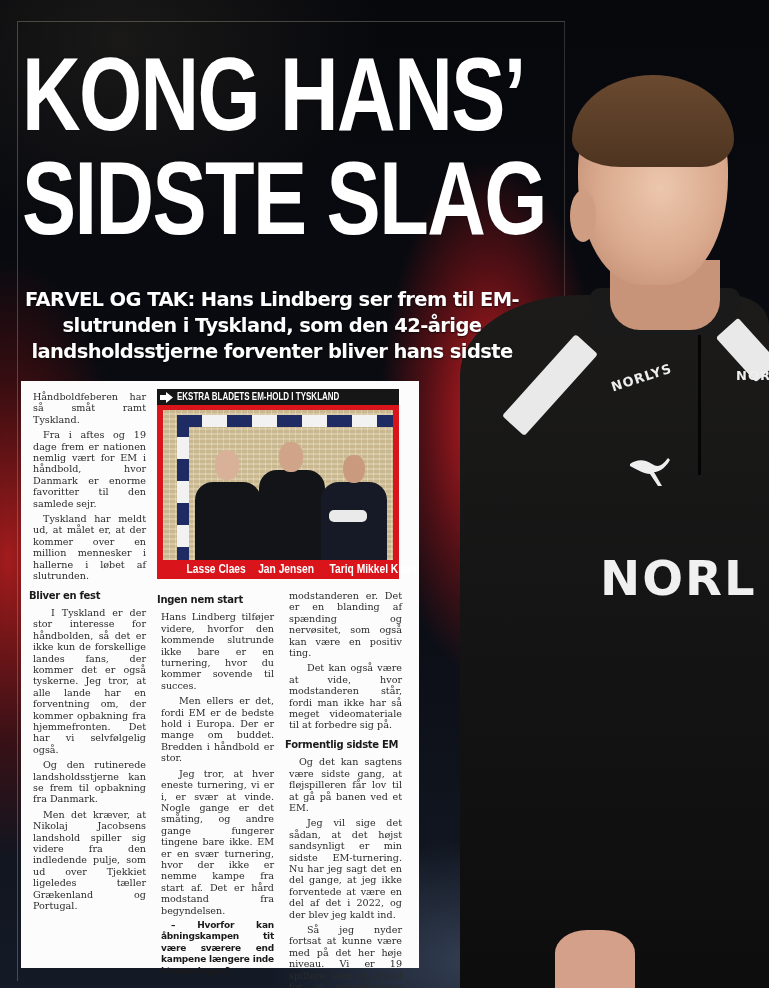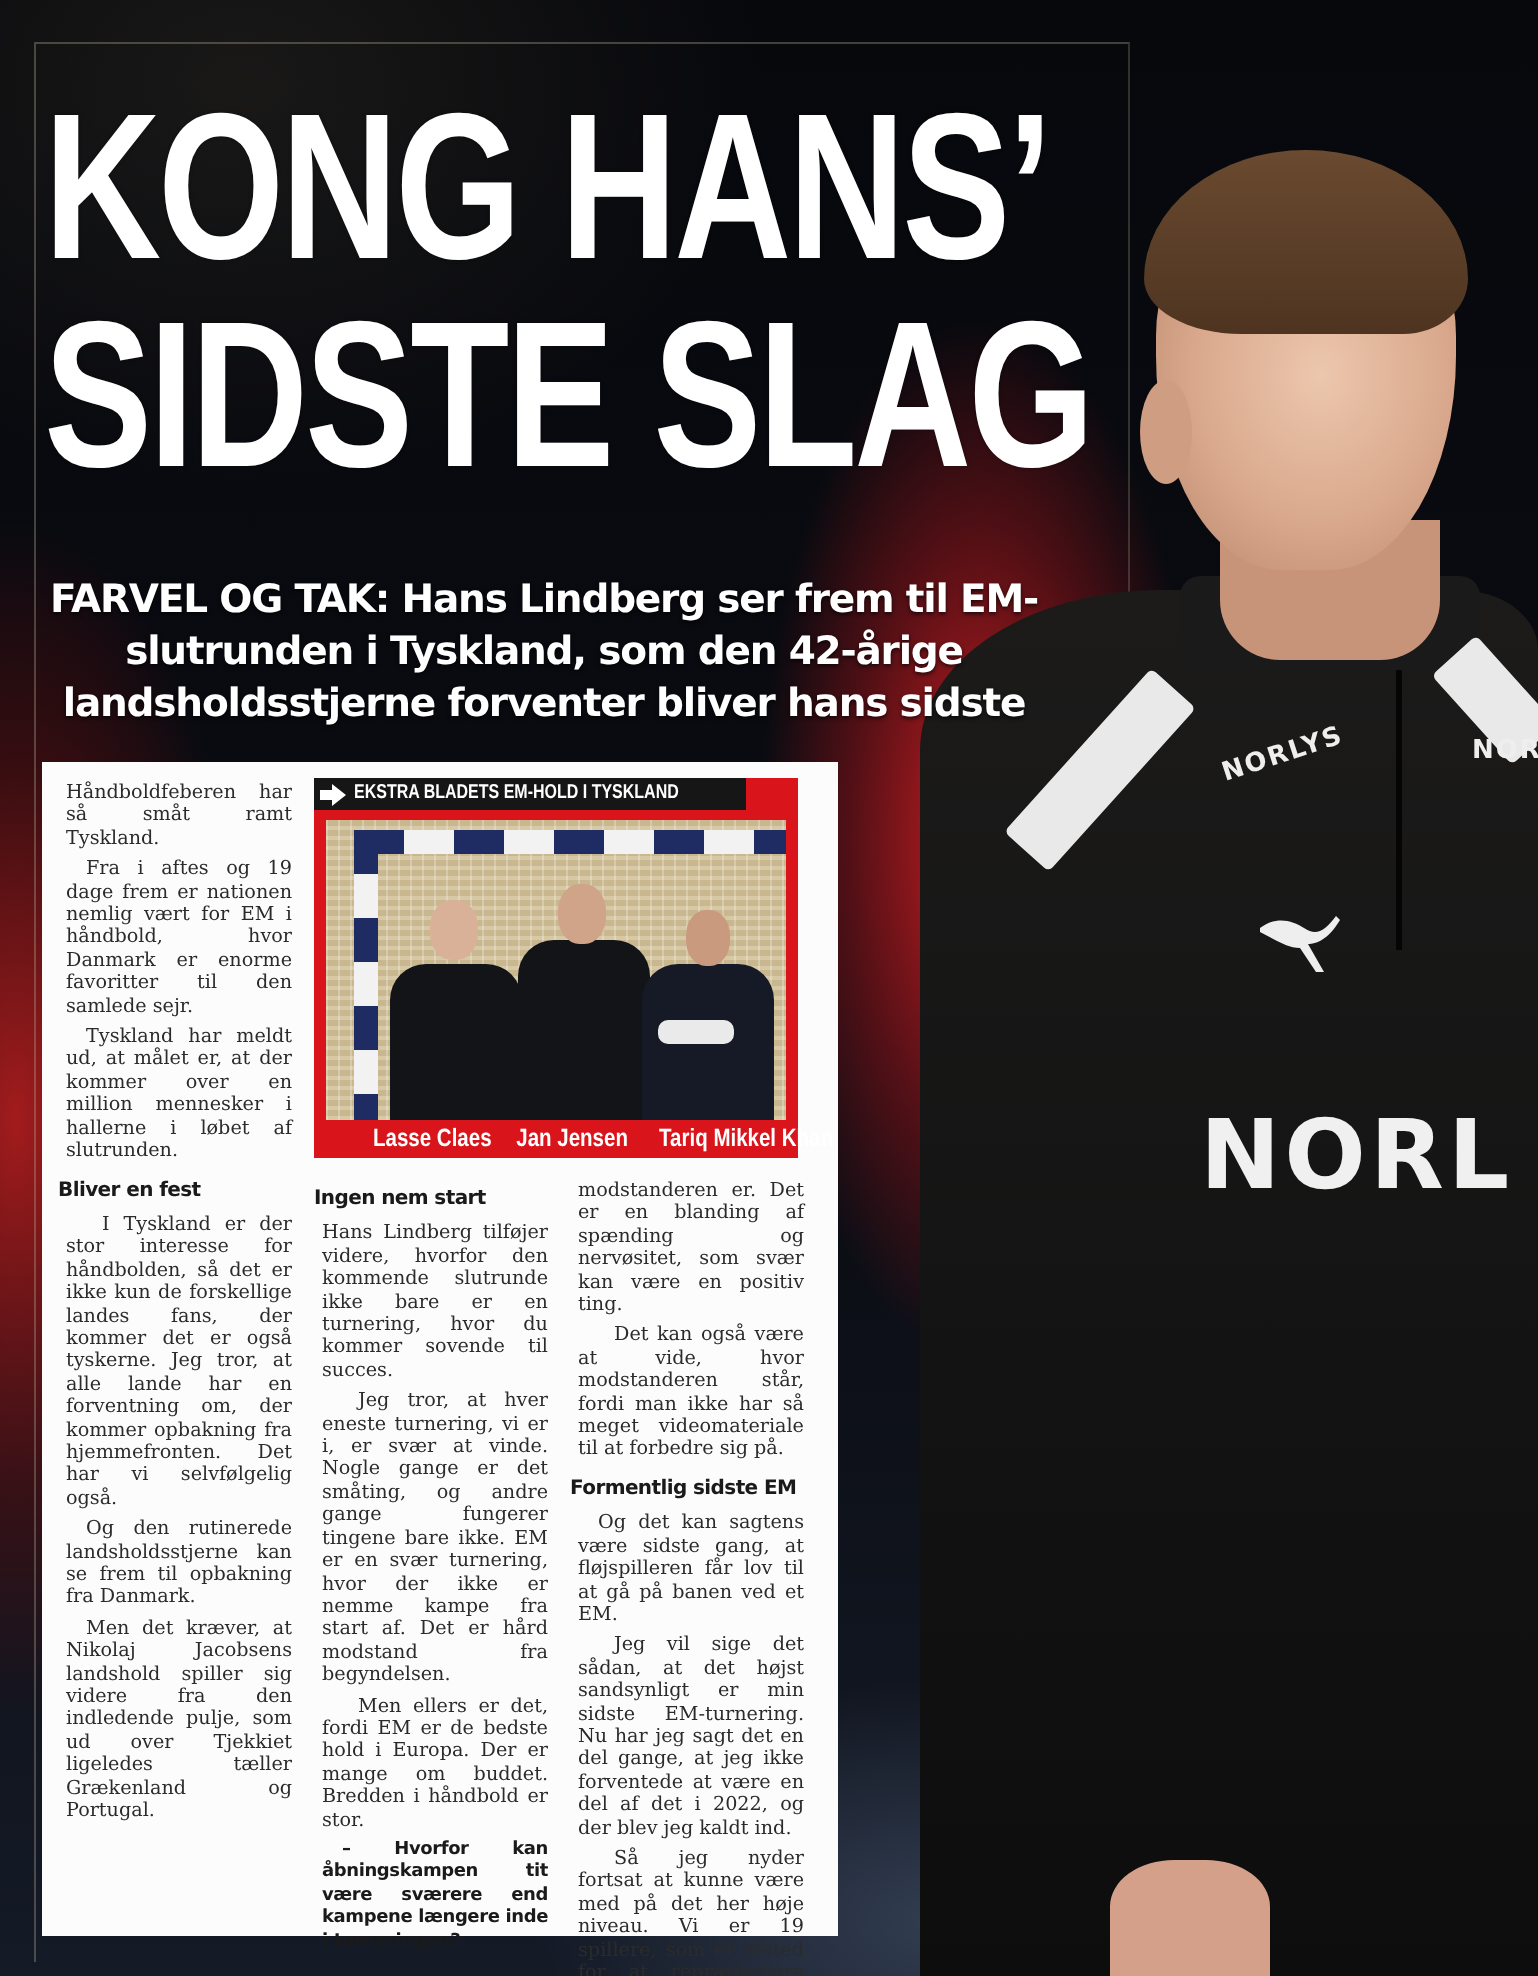--- a/index.html
+++ b/index.html
@@ -91,21 +91,21 @@
     font-family: "DejaVu Sans", sans-serif; font-weight: bold; font-size: 9px;
     color: #1a1a1a; text-indent: 10px; letter-spacing: -0.2px;
   }
 
   
   .teambox {
     position: absolute; left: 136px; top: 8px; width: 242px; height: 190px;
     background: #d9141b;
   }
   .teambox-header {
-    position: absolute; left: 0; top: 0; width: 216px; height: 16px; background: #161616;
+    position: absolute; left: 0; top: 0; width: 242px; height: 16px; background: #161616;
     display: flex; align-items: center; gap: 4px; padding-left: 3px;
   }
   .arrow-icon { width: 13px; height: 11px; display: inline-block; }
   .teambox-title {
     font-family: "Liberation Sans", sans-serif; font-weight: bold; color: #fff;
     font-size: 10px; letter-spacing: 0; transform: scaleX(0.8); transform-origin: left center;
     white-space: nowrap;
   }
   .team-photo {
     position: absolute; left: 6px; top: 21px; width: 230px; height: 150px; overflow: hidden;
@@ -210,28 +210,28 @@
     <div class="team-caption">
       <span>Lasse Claes</span>
       <span>Jan Jensen</span>
       <span>Tariq Mikkel Khan</span>
     </div>
   </div>
 
   <div class="col col2">
     <h3>Ingen nem start</h3>
     <p class="noindent">Hans Lindberg tilføjer videre, hvorfor den kommende slutrunde ikke bare er en turnering, hvor du kommer sovende til succes.</p>
+    <p class="deep">Men ellers er det, fordi EM er de bedste hold i Europa. Der er mange om buddet. Bredden i håndbold er stor.</p>
     <p class="deep">Jeg tror, at hver eneste turnering, vi er i, er svær at vinde. Nogle gange er det småting, og andre gange fungerer tingene bare ikke. EM er en svær turnering, hvor der ikke er nemme kampe fra start af. Det er hård modstand fra begyndelsen.</p>
-    <p class="deep">Men ellers er det, fordi EM er de bedste hold i Europa. Der er mange om buddet. Bredden i håndbold er stor.</p>
     <p class="q">– Hvorfor kan åbningskampen tit være sværere end kampene længere inde i turneringen?</p>
 
   </div>
 
   <div class="col col3">
-    <p class="noindent">modstanderen er. Det er en blanding af spænding og nervøsitet, som svær kan være en positiv ting.</p>
+    <p class="noindent">modstanderen er. Det er en blanding af spænding og nervøsitet, som også kan være en positiv ting.</p>
     <p class="deep">Det kan også være at vide, hvor modstanderen står, fordi man ikke har så meget videomateriale til at forbedre sig på.</p>
     <h3>Formentlig sidste EM</h3>
     <p>Og det kan sagtens være sidste gang, at fløjspilleren får lov til at gå på banen ved et EM.</p>
     <p class="deep">Jeg vil sige det sådan, at det højst sandsynligt er min sidste EM-turnering. Nu har jeg sagt det en del gange, at jeg ikke forventede at være en del af det i 2022, og der blev jeg kaldt ind.</p>
     <p class="deep">Så jeg nyder fortsat at kunne være med på det her høje niveau. Vi er 19 spillere, som er afsted for at repræsentere Danmark, og det er en kæmpe ære. Og det forpligter selvfølgelig, lyder det afsluttende fra Hans Lindberg.</p>
   </div>
 </div>
 
 <div class="hand" style="position:absolute; left:555px; top:930px;"></div>
 

